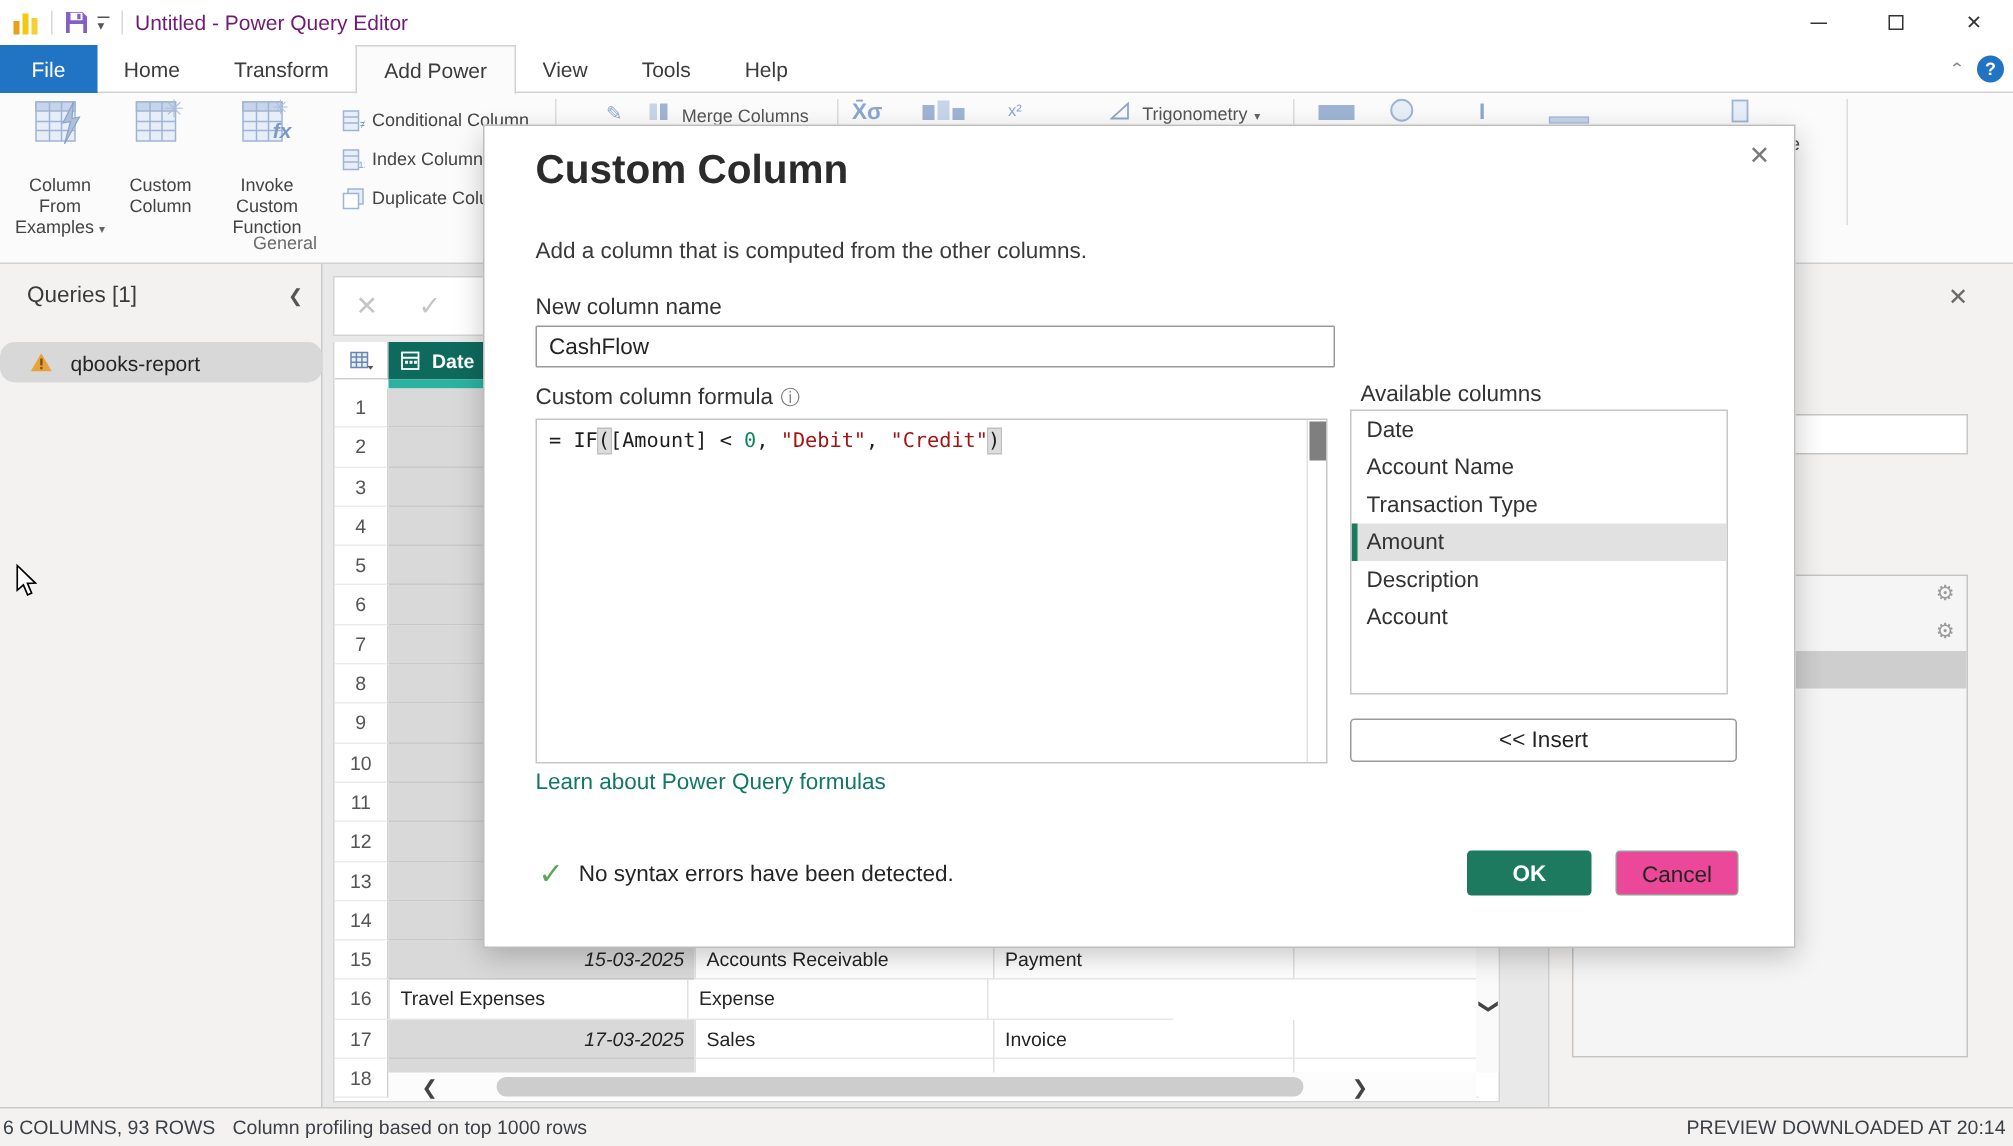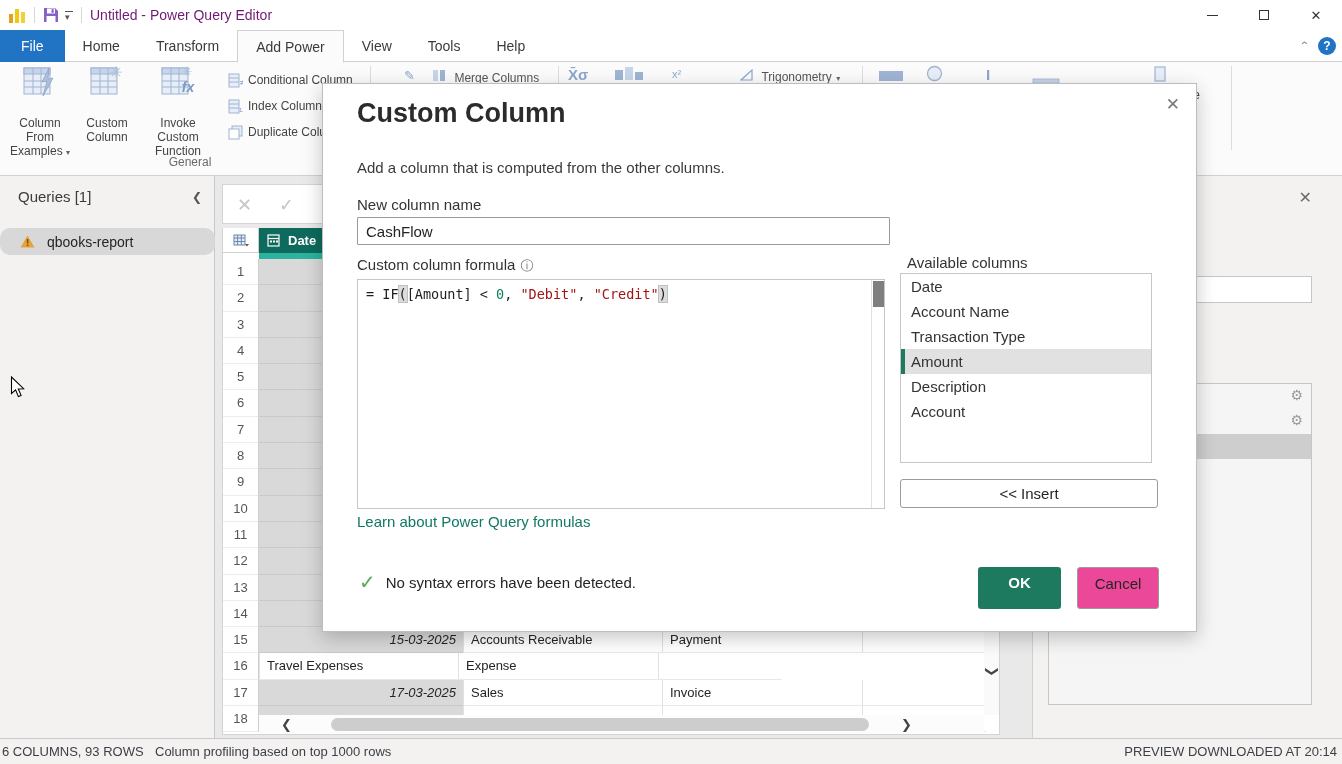--- a/index.html
+++ b/index.html
@@ -107,21 +107,21 @@
   .formula-thumb { position:absolute; left:1px; top:1px; width:11px; height:26px; background:#7f7f7f; }
   .avail-label { left:584px; top:170px; }
   .listbox { position:absolute; left:577px; top:189px; width:252px; height:190px; border:1px solid #c6c6c6; background:#fff; overflow:hidden; }
   .col-item { height:25px; line-height:25px; padding-left:10px; font-size:15px; color:#333; position:relative; }
   .col-item.selected { background:#e1e1e1; }
   .col-item.selected::before { content:""; position:absolute; left:0; top:0; width:4px; height:100%; background:var(--accent); }
   .insert-btn { position:absolute; left:577px; top:395px; width:258px; height:29px; border:1px solid #9a9a9a; border-radius:3px; background:#fff; font-size:15px; color:#252423; text-align:center; line-height:27px; }
   .dlg-link { position:absolute; left:34px; top:429px; font-size:15px; color:var(--link); }
   .dlg-status { position:absolute; left:36px; top:486px; font-size:15px; color:#252423; display:flex; align-items:center; }
   .check-ic { color:#5ba85b; font-size:20px; font-weight:bold; margin-right:10px; }
-  .btn { position:absolute; top:483px; height:42px; border-radius:3px; font-size:15px; text-align:center; line-height:31px; }
+  .btn { position:absolute; top:483px; height:30px; border-radius:3px; font-size:15px; text-align:center; line-height:31px; }
   .btn-ok { left:655px; width:83px; background:var(--accent); color:#fff; font-weight:bold; }
   .btn-cancel { left:754px; width:82px; background:#ec4899; border:1px solid #9a9a9a; color:#252423; }
 
   
   .ic-table svg { display:block; margin:0 auto; }
   .cursor { position:absolute; left:10px; top:376px; z-index:50; }
   .warn-ic { margin-left:20px; display:flex; }
 </style>
 </head>
 <body>

